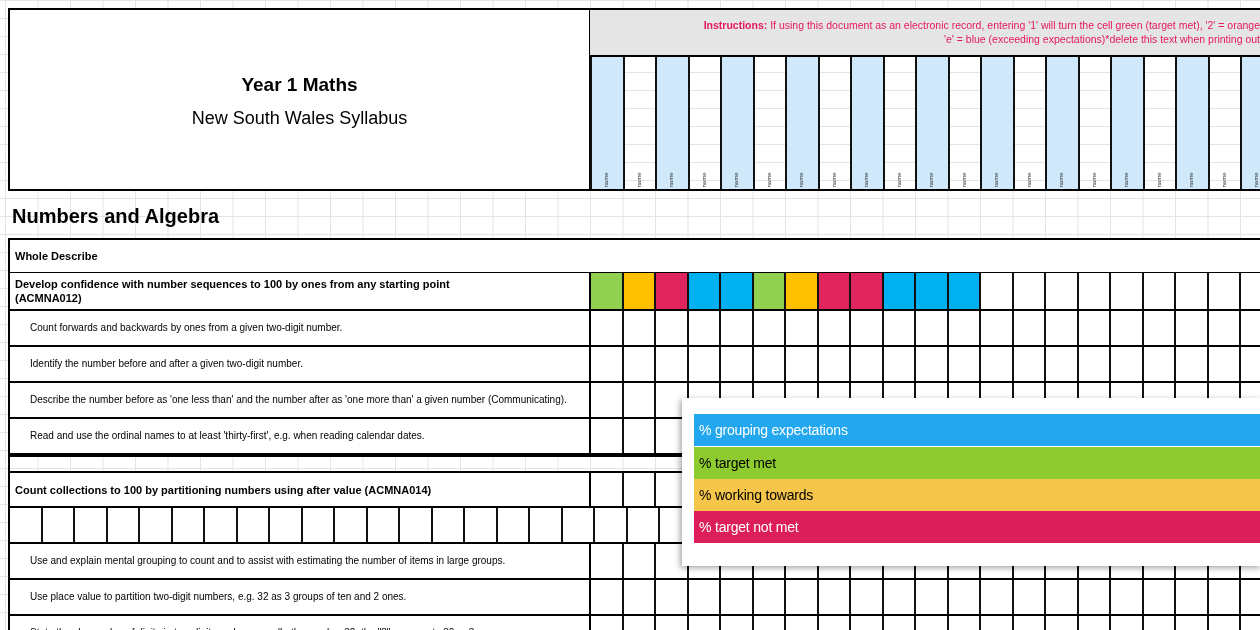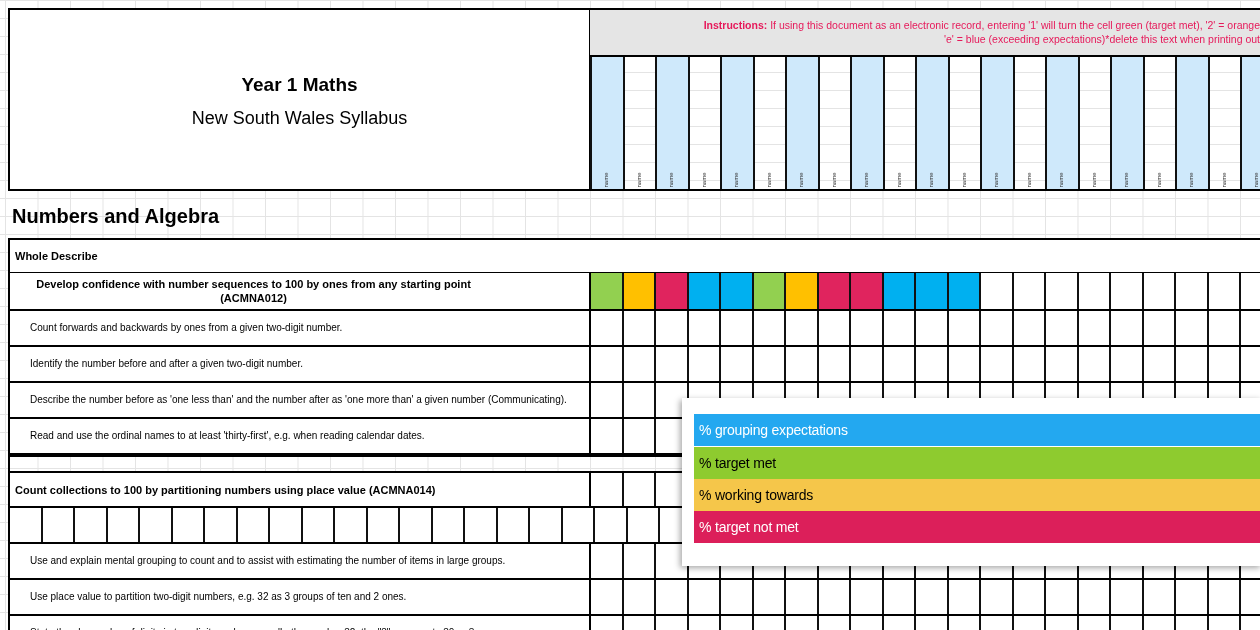--- a/index.html
+++ b/index.html
@@ -117,21 +117,21 @@
     </div>
   </div>
 
 <div class="abs section-h">Numbers and Algebra</div>
 
 <div id="rowsHost">
     <div class="row" style="top: 238px; height: 36px; border-top: 2px solid rgb(0, 0, 0); width: 1260px; border-right: none;">
       <div class="label bold">Whole Describe</div>
     </div>
     <div class="row" style="top: 273px; height: 38px; border-top: none;">
-      <div class="label bold" style="padding-right: 97px; text-align: center;">Develop confidence with number sequences to 100 by ones from any starting point (ACMNA012)</div>
+      <div class="label bold" style="padding-right: 97px;">Develop confidence with number sequences to 100 by ones from any starting point (ACMNA012)</div>
       <div class="cells">
         <div class="cell" style="background: rgb(146, 208, 80);"></div>
         <div class="cell" style="background: rgb(255, 192, 0);"></div>
         <div class="cell" style="background: rgb(224, 36, 94);"></div>
         <div class="cell" style="background: rgb(0, 176, 240);"></div>
         <div class="cell" style="background: rgb(0, 176, 240);"></div>
         <div class="cell" style="background: rgb(146, 208, 80);"></div>
         <div class="cell" style="background: rgb(255, 192, 0);"></div>
         <div class="cell" style="background: rgb(224, 36, 94);"></div>
         <div class="cell" style="background: rgb(224, 36, 94);"></div>
@@ -247,21 +247,21 @@
         <div class="cell"></div>
         <div class="cell"></div>
         <div class="cell"></div>
         <div class="cell"></div>
         <div class="cell"></div>
         <div class="cell"></div>
         <div class="cell"></div>
       </div>
     </div>
     <div class="row" style="top: 471px; height: 37px; border-top: 2px solid rgb(0, 0, 0);">
-      <div class="label bold">Count collections to 100 by partitioning numbers using place value (ACMNA014)</div>
+      <div class="label bold">Count collections to 100 by partitioning numbers using after value (ACMNA014)</div>
       <div class="cells">
         <div class="cell"></div>
         <div class="cell"></div>
         <div class="cell"></div>
         <div class="cell"></div>
         <div class="cell"></div>
         <div class="cell"></div>
         <div class="cell"></div>
         <div class="cell"></div>
         <div class="cell"></div>

